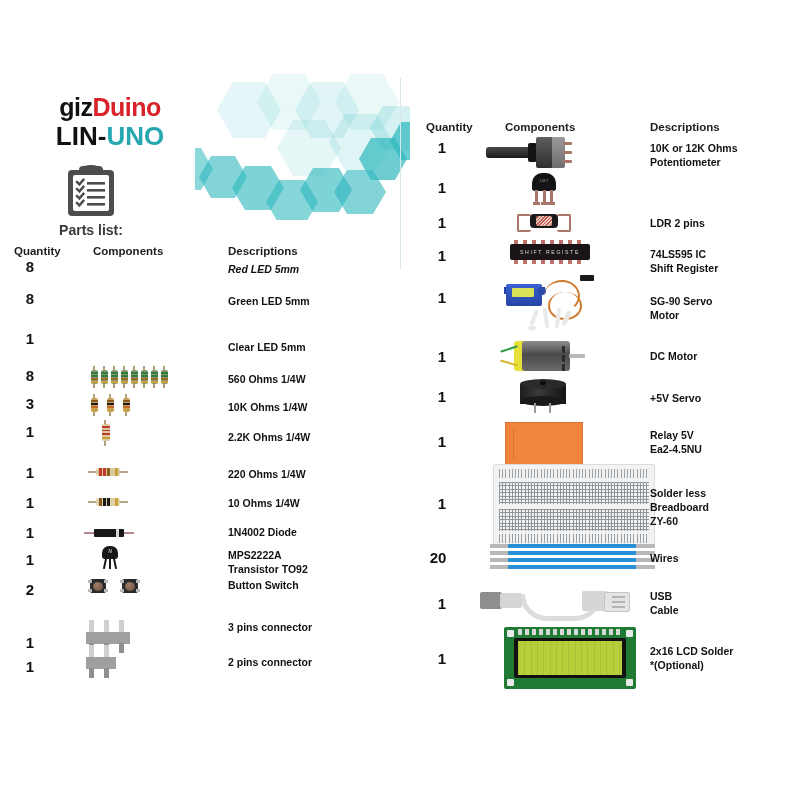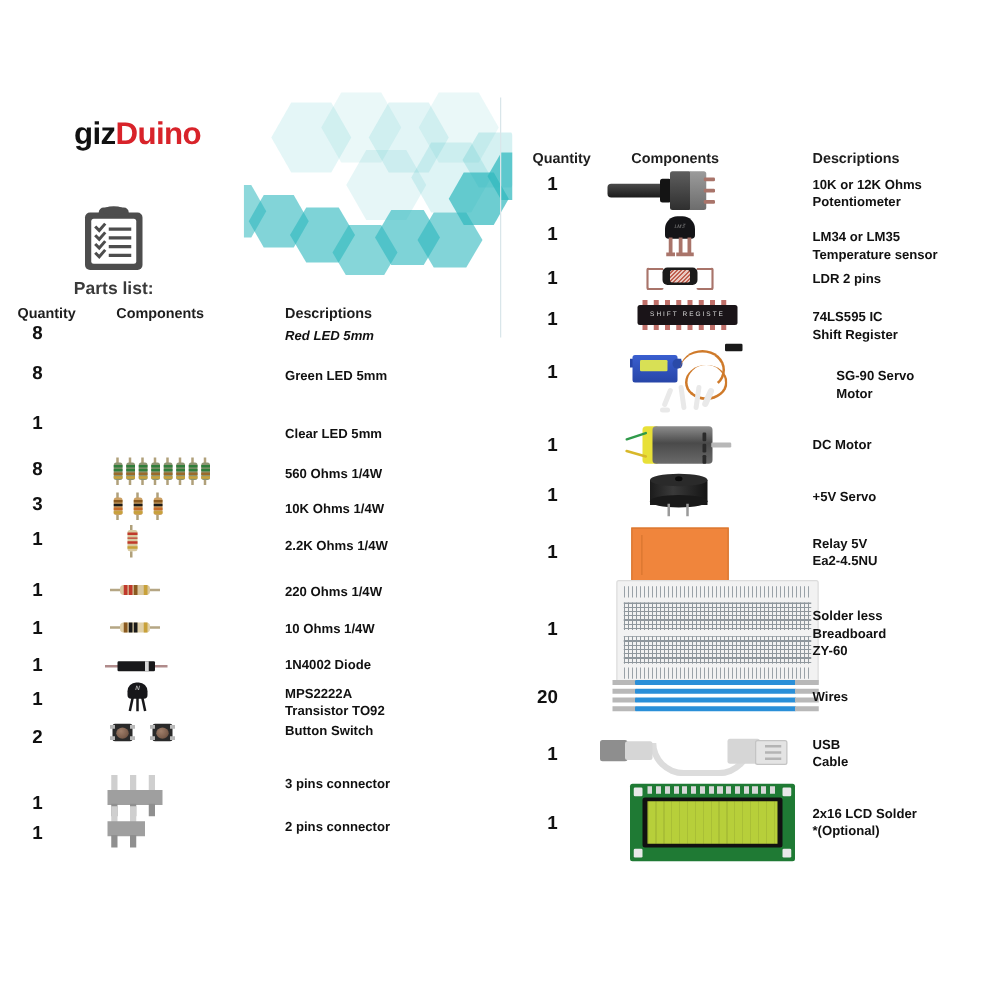--- a/index.html
+++ b/index.html
@@ -206,20 +206,21 @@
         <polygon points="118,98 144,98 157,120 144,142 118,142 105,120" fill="#2fb8be" opacity="0.62"></polygon>
         <polygon points="152,100 178,100 191,122 178,144 152,144 139,122" fill="#2fb8be" opacity="0.60"></polygon>
         <polygon points="176,68 200,68 212,89 200,110 176,110 164,89" fill="#2fb8be" opacity="0.70"></polygon>
         <polygon points="206,52 228,52 239,71 228,90 206,90 195,71" fill="#2fb8be" opacity="0.72"></polygon>
       </g>
     </svg>
   </div>
 
   <div class="brand">
     <div class="brand-giz"><span class="g">giz</span><span class="d">Duino</span></div>
+    <div class="brand-lin"><span class="lin">LIN-</span><span class="uno">UNO</span></div>
   </div>
 
   <div class="clipwrap">
     <svg width="58" height="58" viewBox="0 0 58 58">
       <rect x="6" y="7" width="46" height="46" rx="4" fill="#4d4d4d"></rect>
       <rect x="11" y="12" width="36" height="36" rx="2" fill="#ffffff"></rect>
       <path d="M21 3 h16 a4 4 0 0 1 4 4 v3 h-24 v-3 a4 4 0 0 1 4 -4z" fill="#4d4d4d"></path>
       <ellipse cx="29" cy="5.5" rx="9" ry="3.5" fill="#4d4d4d"></ellipse>
       <g stroke="#4d4d4d" stroke-width="2.4" fill="none" stroke-linecap="square">
         <path d="M15 19 l2.4 2.4 l4-4.6"></path>
@@ -393,22 +394,20 @@
       <div class="qty" style="left:20px;top:179px;">1</div>
       <div class="art tsens" style="left:124px;top:173px;">
         <i class="cap"></i>
         <i class="lg" style="left:11px"></i>
           <i class="lg" style="left:18.5px"></i>
           <i class="lg" style="left:26px"></i>
         <i class="foot" style="left:9px;width:7px"></i>
           <i class="foot" style="left:16.5px;width:7px"></i>
           <i class="foot" style="left:24px;width:7px"></i>
       </div>
-      <div class="desc" style="left:250px;top:183px;white-space:pre-line;">LM34 or LM35
-Temperature sensor</div>
     </div>
 
     <div class="row">
       <div class="qty" style="left:20px;top:214px;">1</div>
       <div class="art ldr" style="left:116px;top:211px;">
         <i class="lead l1"></i>
           <i class="lead l2"></i>
           <i class="body"></i>
           <i class="face"></i>
       </div>
@@ -452,21 +451,21 @@
           <i class="shaft"></i>
         <i class="wire" style="left:40px;top:6px;width:34px;height:28px;border-left:none;border-bottom-color:transparent;"></i>
         <i class="wire" style="left:44px;top:18px;width:30px;height:26px;border-top:none;"></i>
         <i class="plug"></i>
         <i class="horn" style="left:28px;top:36px;width:4px;height:16px;transform:rotate(22deg)"></i>
         <i class="horn" style="left:40px;top:34px;width:4px;height:20px;transform:rotate(-8deg)"></i>
         <i class="horn" style="left:52px;top:34px;width:4px;height:20px;transform:rotate(8deg)"></i>
         <i class="horn" style="left:60px;top:36px;width:5px;height:16px;transform:rotate(24deg)"></i>
         <i class="horn" style="left:24px;top:52px;width:8px;height:4px;border-radius:2px"></i>
       </div>
-      <div class="desc" style="left:250px;top:294px;white-space:pre-line;margin-left:19px;">SG-90 Servo
+      <div class="desc" style="left:250px;top:294px;white-space:pre-line;">SG-90 Servo
 Motor</div>
     </div>
 
     <div class="row">
       <div class="qty" style="left:20px;top:348px;">1</div>
       <div class="art dcm" style="left:100px;top:338px;">
         <i class="cap"></i>
           <i class="can"></i>
           <i class="shaft"></i>
         <i class="vent" style="left:62px;top:8px"></i>

